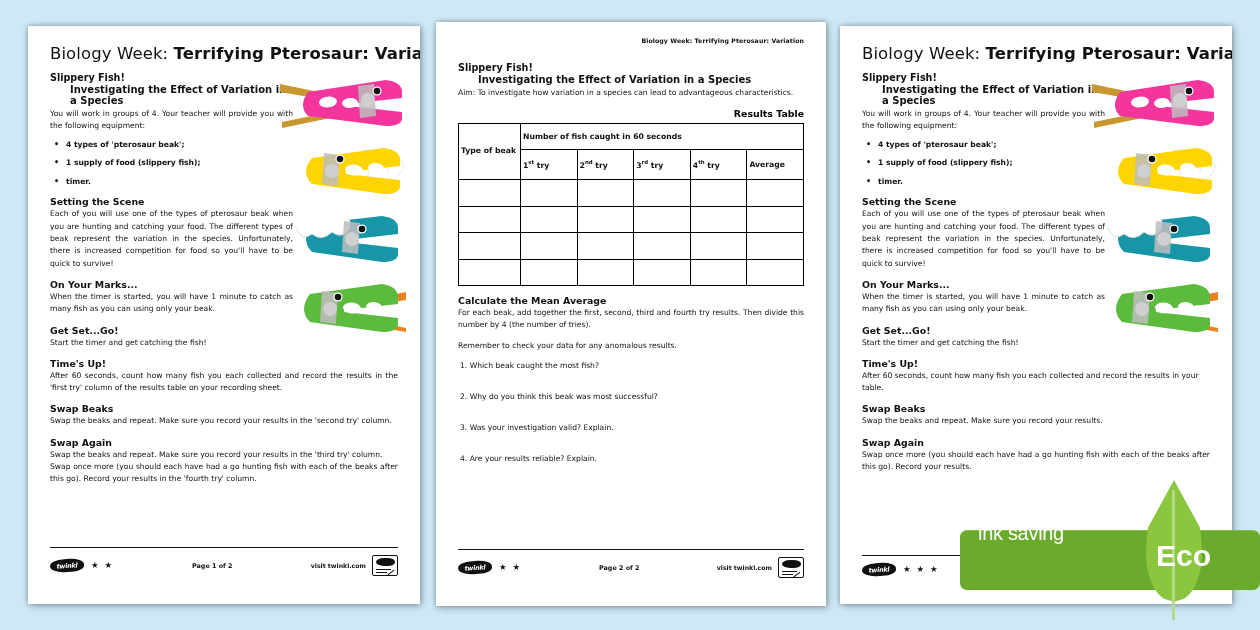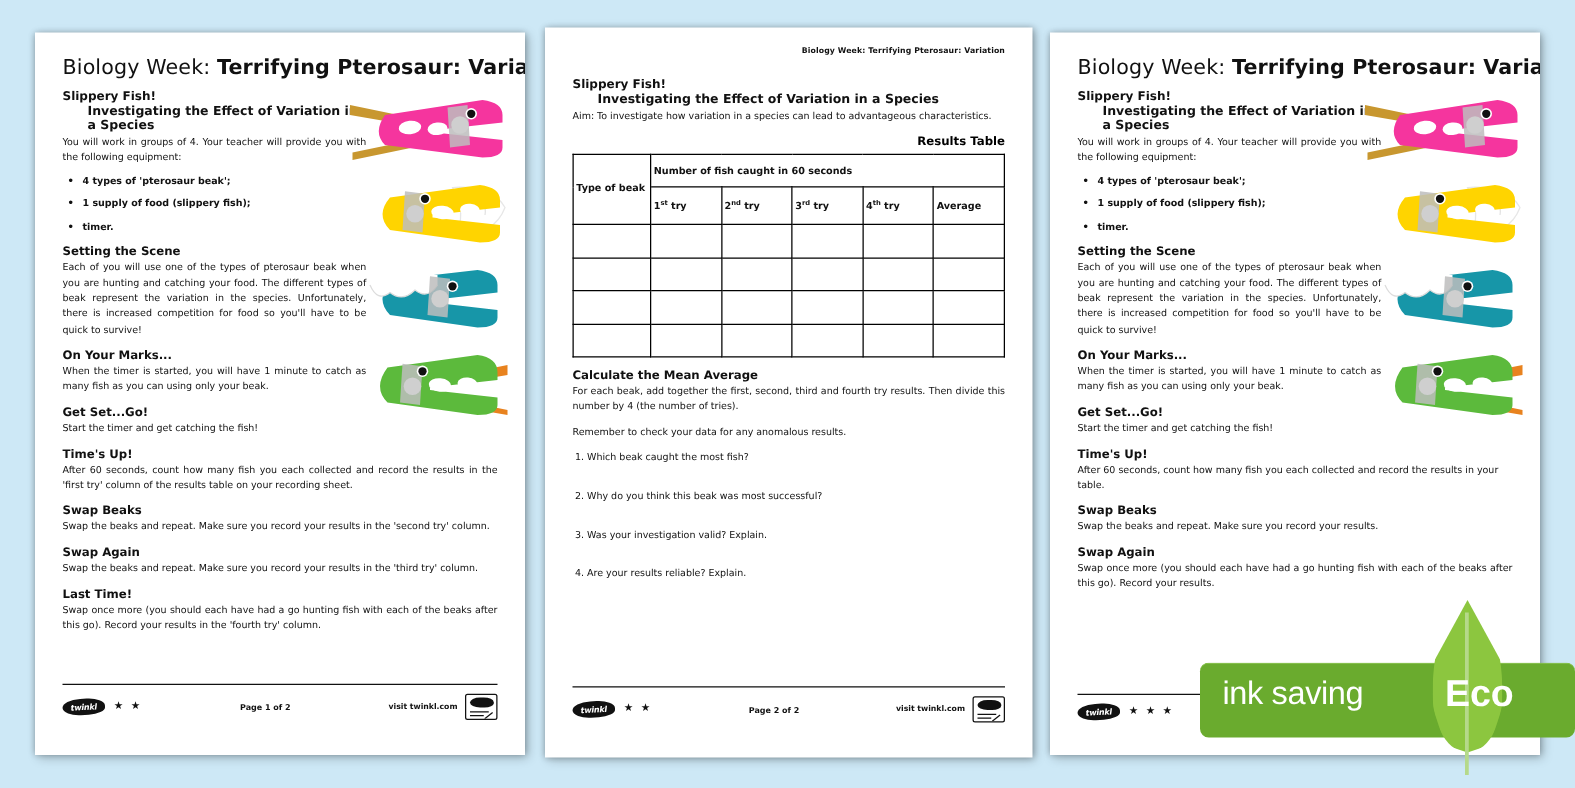--- a/index.html
+++ b/index.html
@@ -114,22 +114,22 @@
   }
 
   
   .eco-badge { position: absolute; left: 960px; top: 460px; width: 300px; height: 170px; }
   .eco-bar {
     position: absolute; left: 0; top: 70px; width: 300px; height: 60px;
     background: #6aab2e; border-radius: 7px;
     border-top: 1px solid #83bf46;
   }
   .eco-text {
-    position: absolute; left: 18px; top: 79px;
-    font-size: 26px; color: #ffffff; font-weight: normal;
+    position: absolute; left: 18px; top: 62px;
+    font-size: 20px; color: #ffffff; font-weight: normal;
     font-family: "Liberation Sans", sans-serif;
     letter-spacing: -.3px;
   }
   .eco-leaf {
     position: absolute; left: 186px; top: 20px; width: 56px; height: 122px;
     background: #8cc63f;
     border-radius: 50% 50% 50% 50% / 62% 62% 38% 38%;
     clip-path: polygon(50% 0%, 100% 42%, 100% 70%, 82% 95%, 50% 100%, 18% 95%, 0% 70%, 0% 42%);
   }
   .eco-vein {
@@ -177,21 +177,20 @@
       <div style="width:348px;">
         <div class="h-sec">Time's Up!</div>
         <div class="body">After 60 seconds, count how many fish you each collected and record the results in the 'first try' column of the results table on your recording sheet.</div>
 
         <div class="h-sec">Swap Beaks</div>
         <div class="body nj">Swap the beaks and repeat. Make sure you record your results in the 'second try' column.</div>
 
         <div class="h-sec">Swap Again</div>
         <div class="body nj">Swap the beaks and repeat. Make sure you record your results in the 'third try' column.</div>
 
-        <div class="h-sec">Last Time!</div>
         <div class="body">Swap once more (you should each have had a go hunting fish with each of the beaks after this go). Record your results in the 'fourth try' column.</div>
       </div>
 
       <div class="art-col">
         <svg class="peg" width="130" height="54" viewBox="0 0 130 54">
           <path d="M2 8 L60 20 L60 26 L2 16 Z" fill="#c8972f"></path>
           <path d="M4 46 L62 34 L62 40 L4 52 Z" fill="#c8972f"></path>
           <path d="M30 16 L108 4 Q124 6 124 16 L124 22 L70 28 L70 30 L124 36 L124 42 Q124 50 108 50 L30 40 Q20 30 30 16 Z" fill="#f5359e"></path>
           <ellipse cx="50" cy="26" rx="9" ry="5.4" fill="#fff" transform="rotate(-6 50 26)"></ellipse>
           <ellipse cx="72" cy="27" rx="8" ry="5" fill="#fff" transform="rotate(-6 72 27)"></ellipse>

